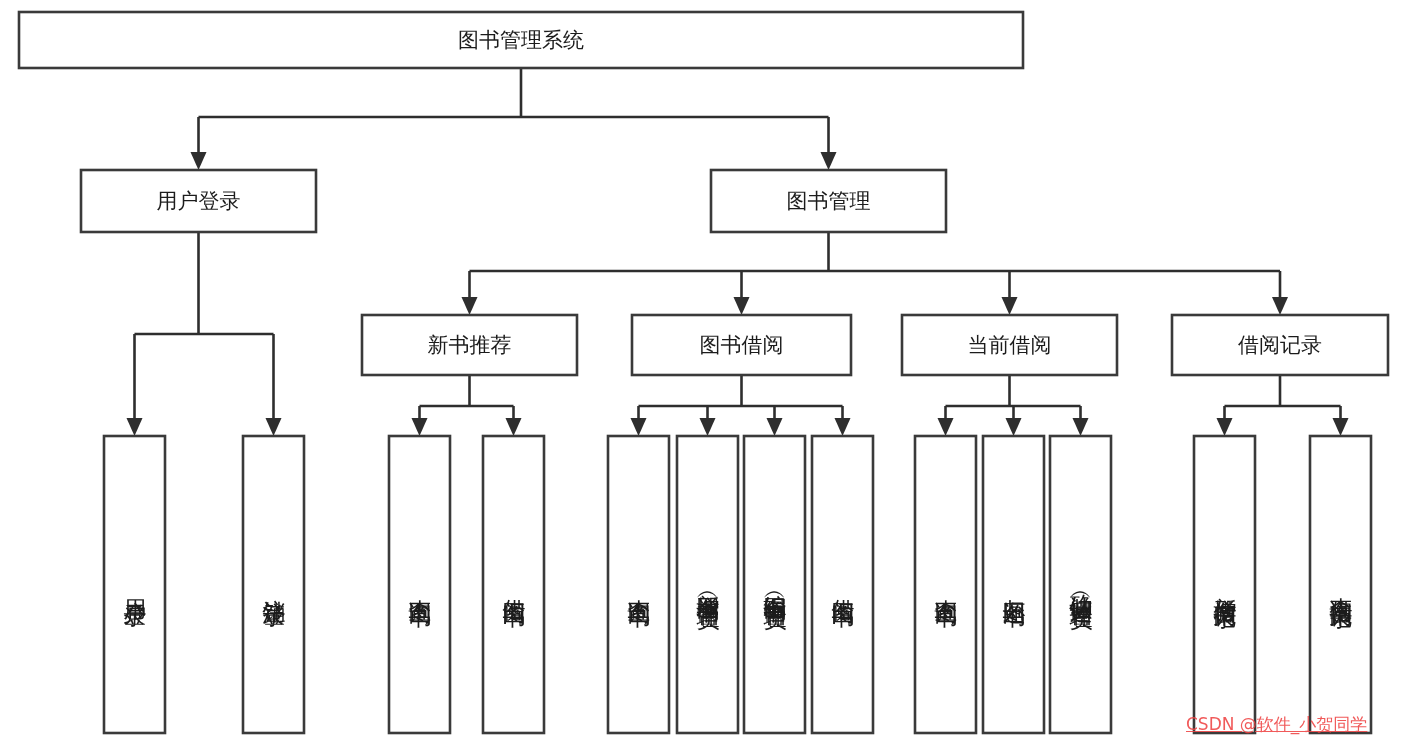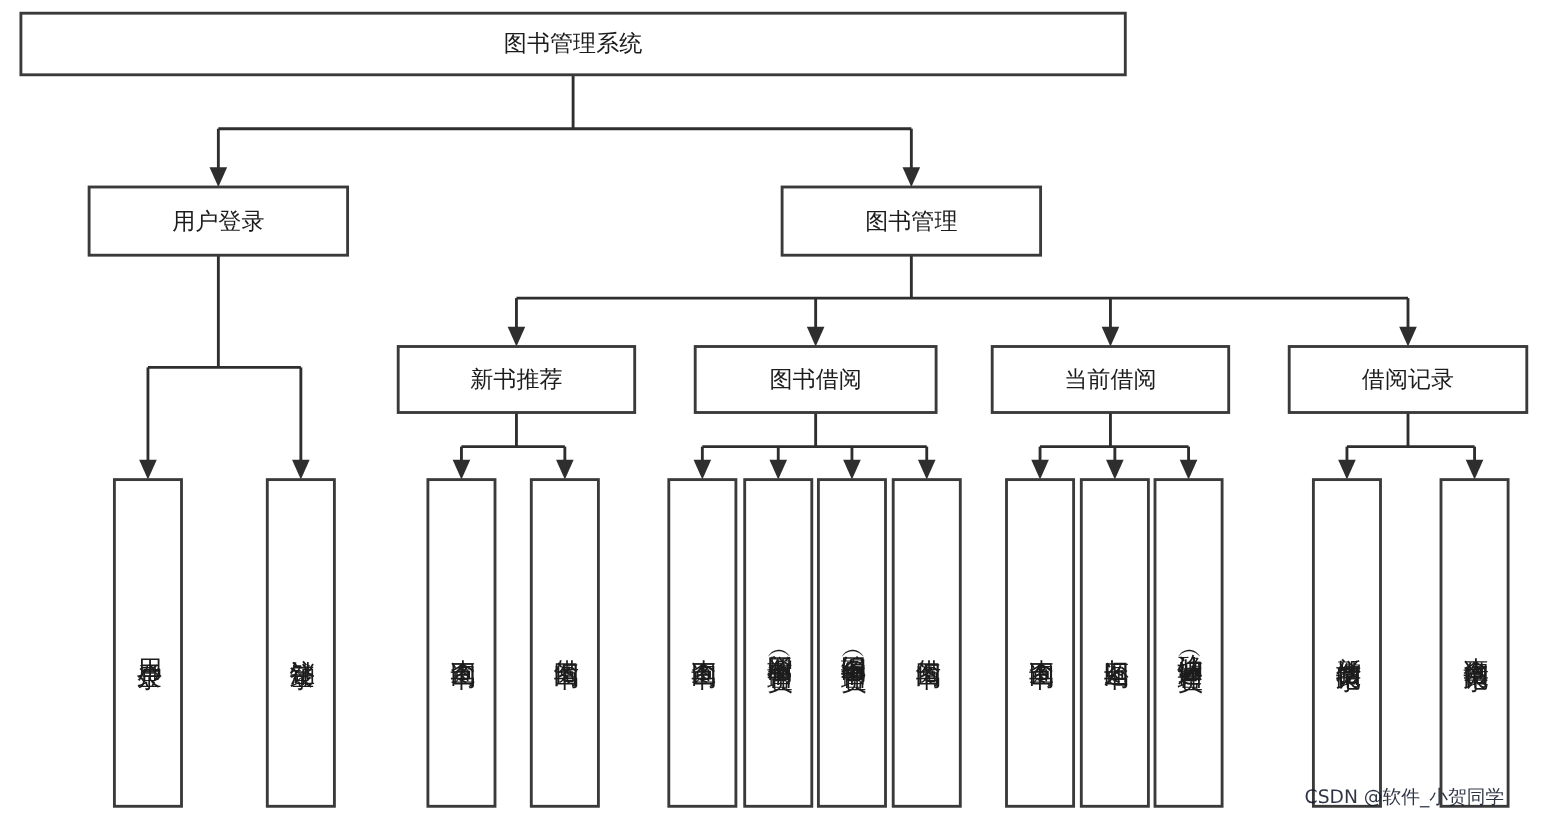--- a/index.html
+++ b/index.html
@@ -60,25 +60,26 @@
     display: flex;
     align-items: center;
     justify-content: center;
     white-space: nowrap;
     pointer-events: none;
   }
   .watermark {
     position: absolute;
     font-family: "DejaVu Sans", "Liberation Sans", sans-serif;
     font-size: 17px;
-    color: #0f172a;
+    color: #ef4444;
     opacity: 0.88;
     white-space: nowrap;
     left: 1186px;
     top: 713px;
+    text-decoration: underline;
   }
 </style>
 </head>
 <body>
 
 <div id="diagram-root">
   <svg class="flow" id="flow-svg" viewBox="0 0 1405 747">
     <g id="connectors-layer">
         <line x1="521" y1="68" x2="521" y2="117" class="connector"></line>
         <line x1="198.5" y1="117" x2="828.5" y2="117" class="connector"></line>

